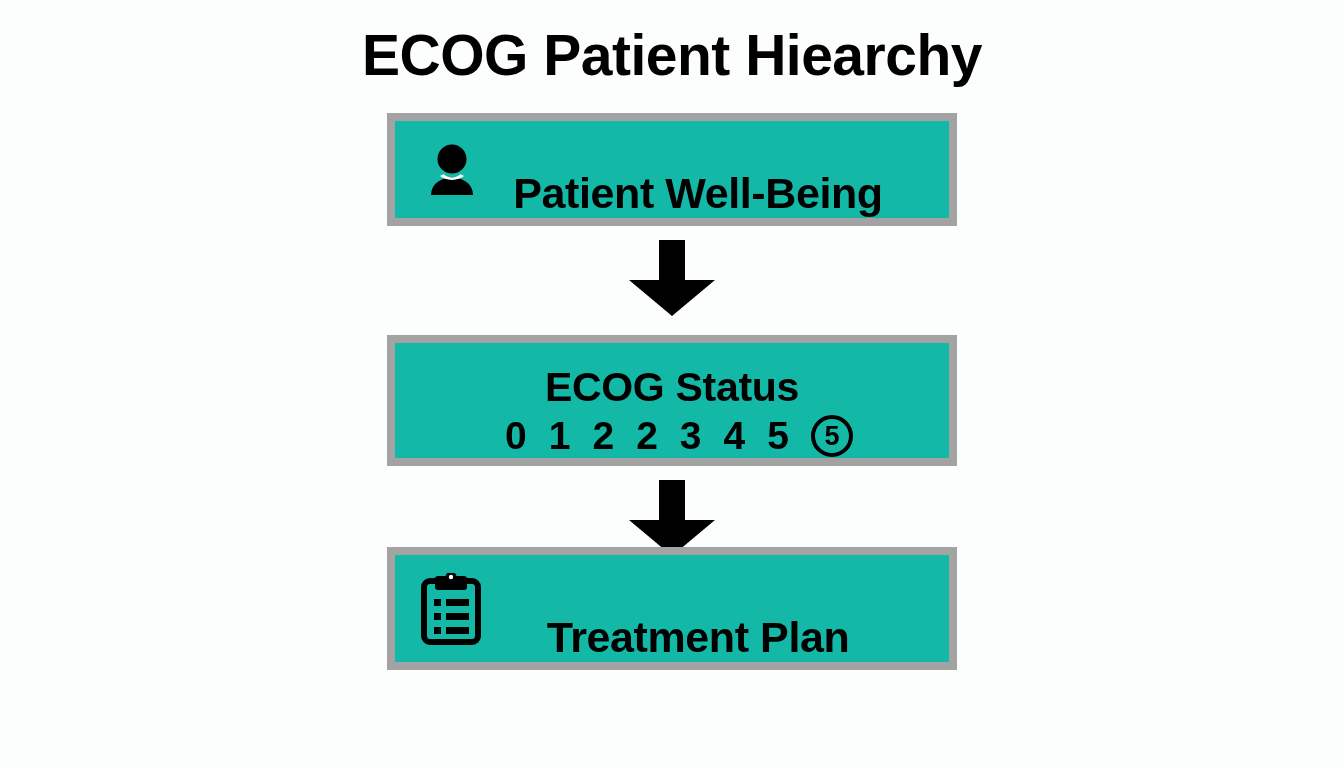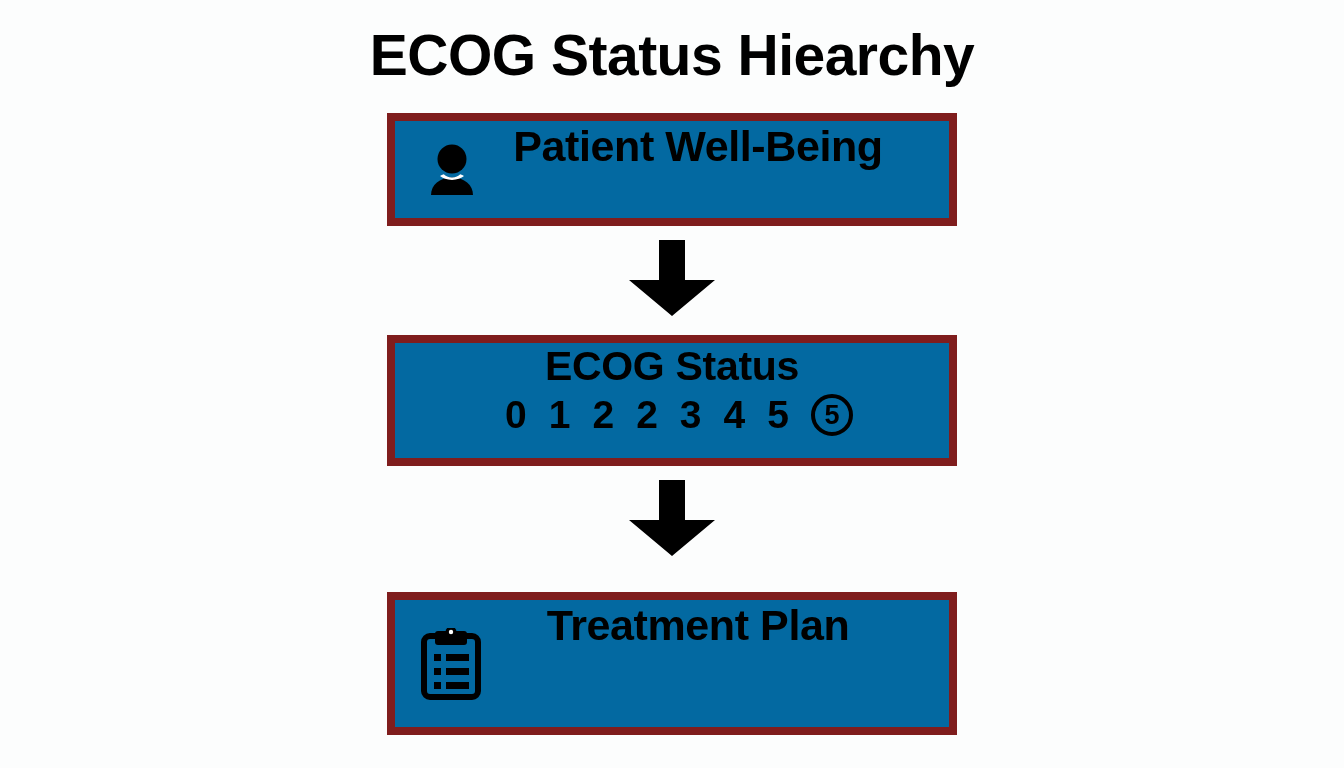--- a/index.html
+++ b/index.html
@@ -39,29 +39,29 @@
     color: #000000;
     white-space: nowrap;
   }
 
   
   .node {
     position: absolute;
     left: 387px;
     width: 570px;
     box-sizing: border-box;
-    border: 8px solid #7f1d1d;
-    background: #0369a1;
-    display: flex;
-    align-items: flex-start;
+    border: 8px solid #a3a3a3;
+    background: #14b8a6;
+    display: flex;
+    align-items: flex-end;
   }
 
   .node-1 { top: 113px;  height: 113px; }
   .node-2 { top: 335px;  height: 131px; }
-  .node-3 { top: 592px;  height: 143px; }
+  .node-3 { top: 547px;  height: 123px; }
 
   
   .node-icon {
     position: absolute;
     left: 26px;
     top: 50%;
     transform: translateY(-50%);
     display: block;
     line-height: 0;
   }
@@ -133,21 +133,21 @@
     line-height: 0;
   }
   .arrow-1 { top: 240px; }
   .arrow-2 { top: 480px; }
 </style>
 </head>
 <body>
 
 <div id="diagram">
 
-  <div class="title">ECOG Status Hiearchy</div>
+  <div class="title">ECOG Patient Hiearchy</div>
 
   <div class="node node-1">
     <span class="node-icon">
       <svg width="62" height="62" viewBox="0 0 62 62" xmlns="http://www.w3.org/2000/svg">
         <circle cx="31" cy="20" r="14.5" fill="#000000"></circle>
         <path d="M31 38.5c-12.4 0-21 7.6-21 17.5h42c0-9.9-8.6-17.5-21-17.5z" fill="#000000"></path>
         <path d="M31 38.5c-3.6 0-6.6-1.3-8.2-3.2-1.4 0.5-2.7 1.1-3.8 1.8 2.6 2.3 7 3.8 12 3.8s9.4-1.5 12-3.8c-1.1-0.7-2.4-1.3-3.8-1.8-1.6 1.9-4.6 3.2-8.2 3.2z" fill="#ffffff"></path>
       </svg>
     </span>
     <span class="node-label">Patient Well-Being</span>

